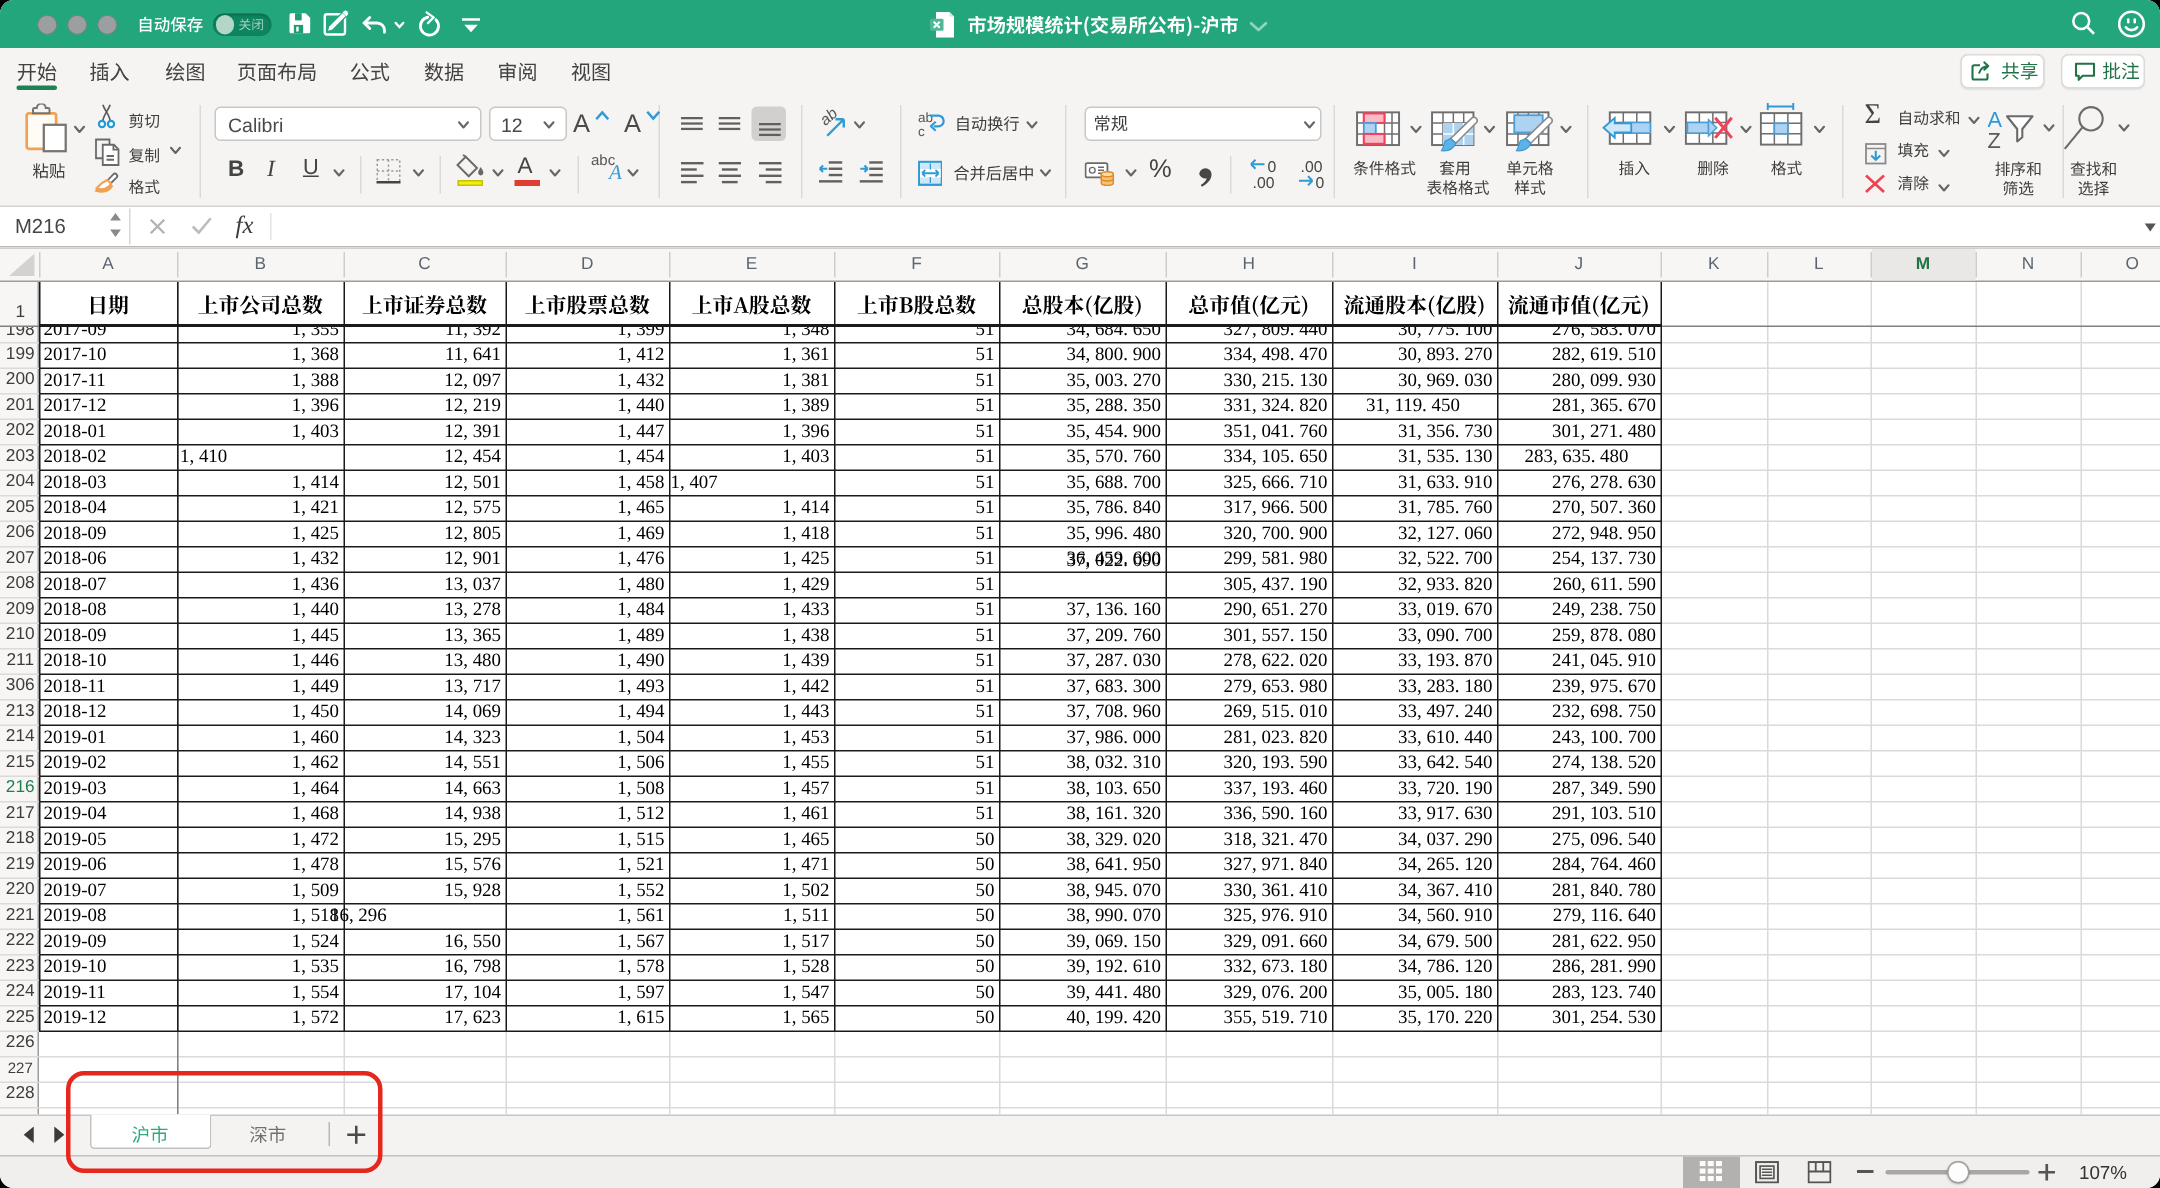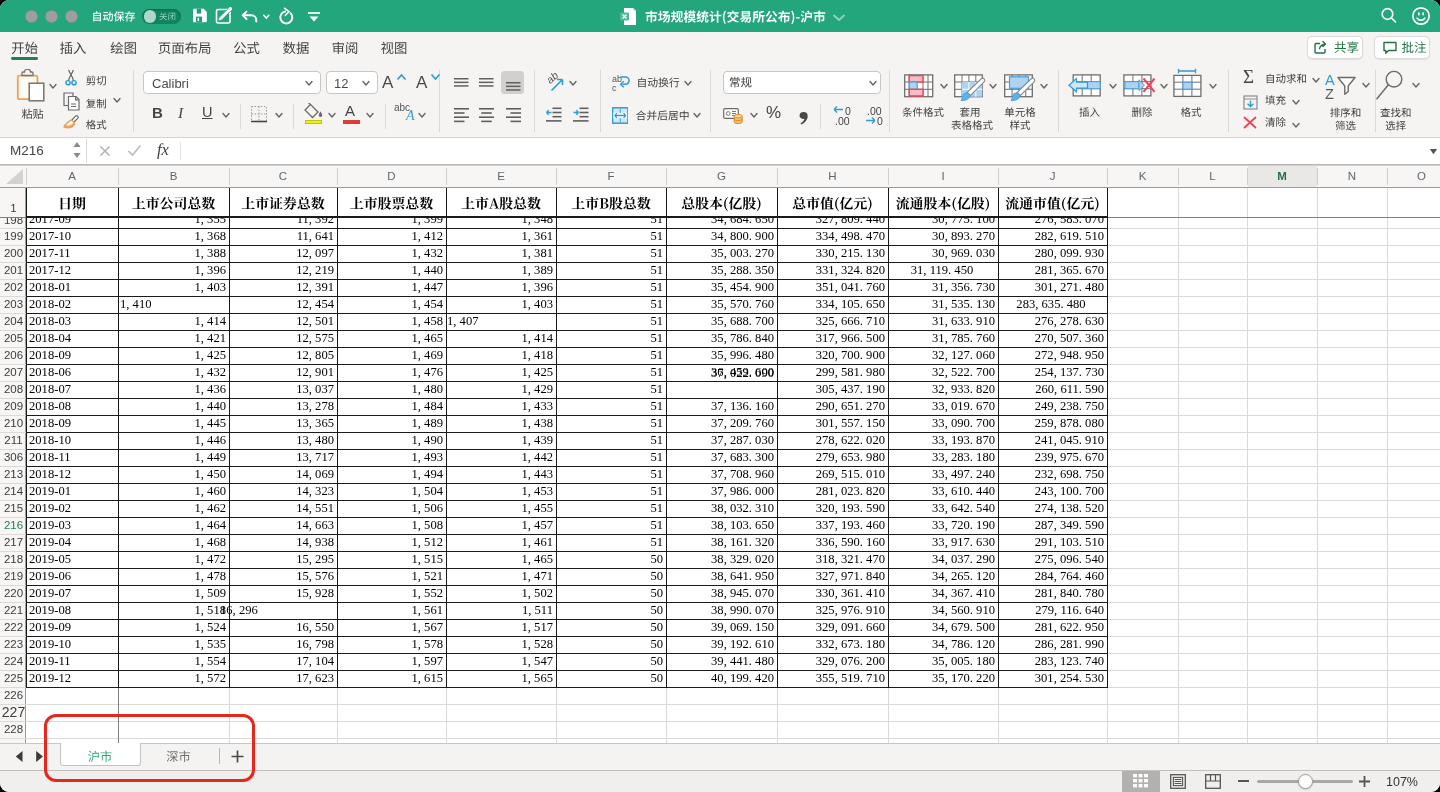--- a/index.html
+++ b/index.html
@@ -576,21 +576,21 @@
     <div class="abs" style="left:1px;top:535px;width:25px;text-align:center;font-size:11.5px;color:#3c3c3c;line-height:15px">217</div>
     <div class="abs" style="left:1px;top:552px;width:25px;text-align:center;font-size:11.5px;color:#3c3c3c;line-height:15px">218</div>
     <div class="abs" style="left:1px;top:569px;width:25px;text-align:center;font-size:11.5px;color:#3c3c3c;line-height:15px">219</div>
     <div class="abs" style="left:1px;top:586px;width:25px;text-align:center;font-size:11.5px;color:#3c3c3c;line-height:15px">220</div>
     <div class="abs" style="left:1px;top:603px;width:25px;text-align:center;font-size:11.5px;color:#3c3c3c;line-height:15px">221</div>
     <div class="abs" style="left:1px;top:620px;width:25px;text-align:center;font-size:11.5px;color:#3c3c3c;line-height:15px">222</div>
     <div class="abs" style="left:1px;top:637px;width:25px;text-align:center;font-size:11.5px;color:#3c3c3c;line-height:15px">223</div>
     <div class="abs" style="left:1px;top:654px;width:25px;text-align:center;font-size:11.5px;color:#3c3c3c;line-height:15px">224</div>
     <div class="abs" style="left:1px;top:671px;width:25px;text-align:center;font-size:11.5px;color:#3c3c3c;line-height:15px">225</div>
     <div class="abs" style="left:1px;top:688px;width:25px;text-align:center;font-size:11.5px;color:#3c3c3c;line-height:15px">226</div>
-    <div class="abs" style="left:1px;top:705px;width:25px;text-align:center;font-size:14px;color:#3c3c3c;line-height:15px">227</div>
+    <div class="abs" style="left:1px;top:705px;width:25px;text-align:center;font-size:10px;color:#3c3c3c;line-height:15px">227</div>
     <div class="abs" style="left:1px;top:722px;width:25px;text-align:center;font-size:11.5px;color:#3c3c3c;line-height:15px">228</div>
     <div class="abs" style="left:0;top:218px;width:1200px;height:10px;overflow:hidden">
       <div class="abs" style="left:0;top:-7px;width:1200px;height:17px">
         <div class="num" style="left:29px;top:0px">2017-09</div>
         <div class="num" style="left:120px;top:0px;width:106px;text-align:right">1, 355</div>
         <div class="num" style="left:228px;top:0px;width:106px;text-align:right">11, 392</div>
         <div class="num" style="left:337px;top:0px;width:106px;text-align:right">1, 399</div>
         <div class="num" style="left:447px;top:0px;width:106px;text-align:right">1, 348</div>
         <div class="num" style="left:557px;top:0px;width:106px;text-align:right">51</div>
         <div class="num" style="left:668px;top:0px;width:106px;text-align:right">34, 684. 650</div>

